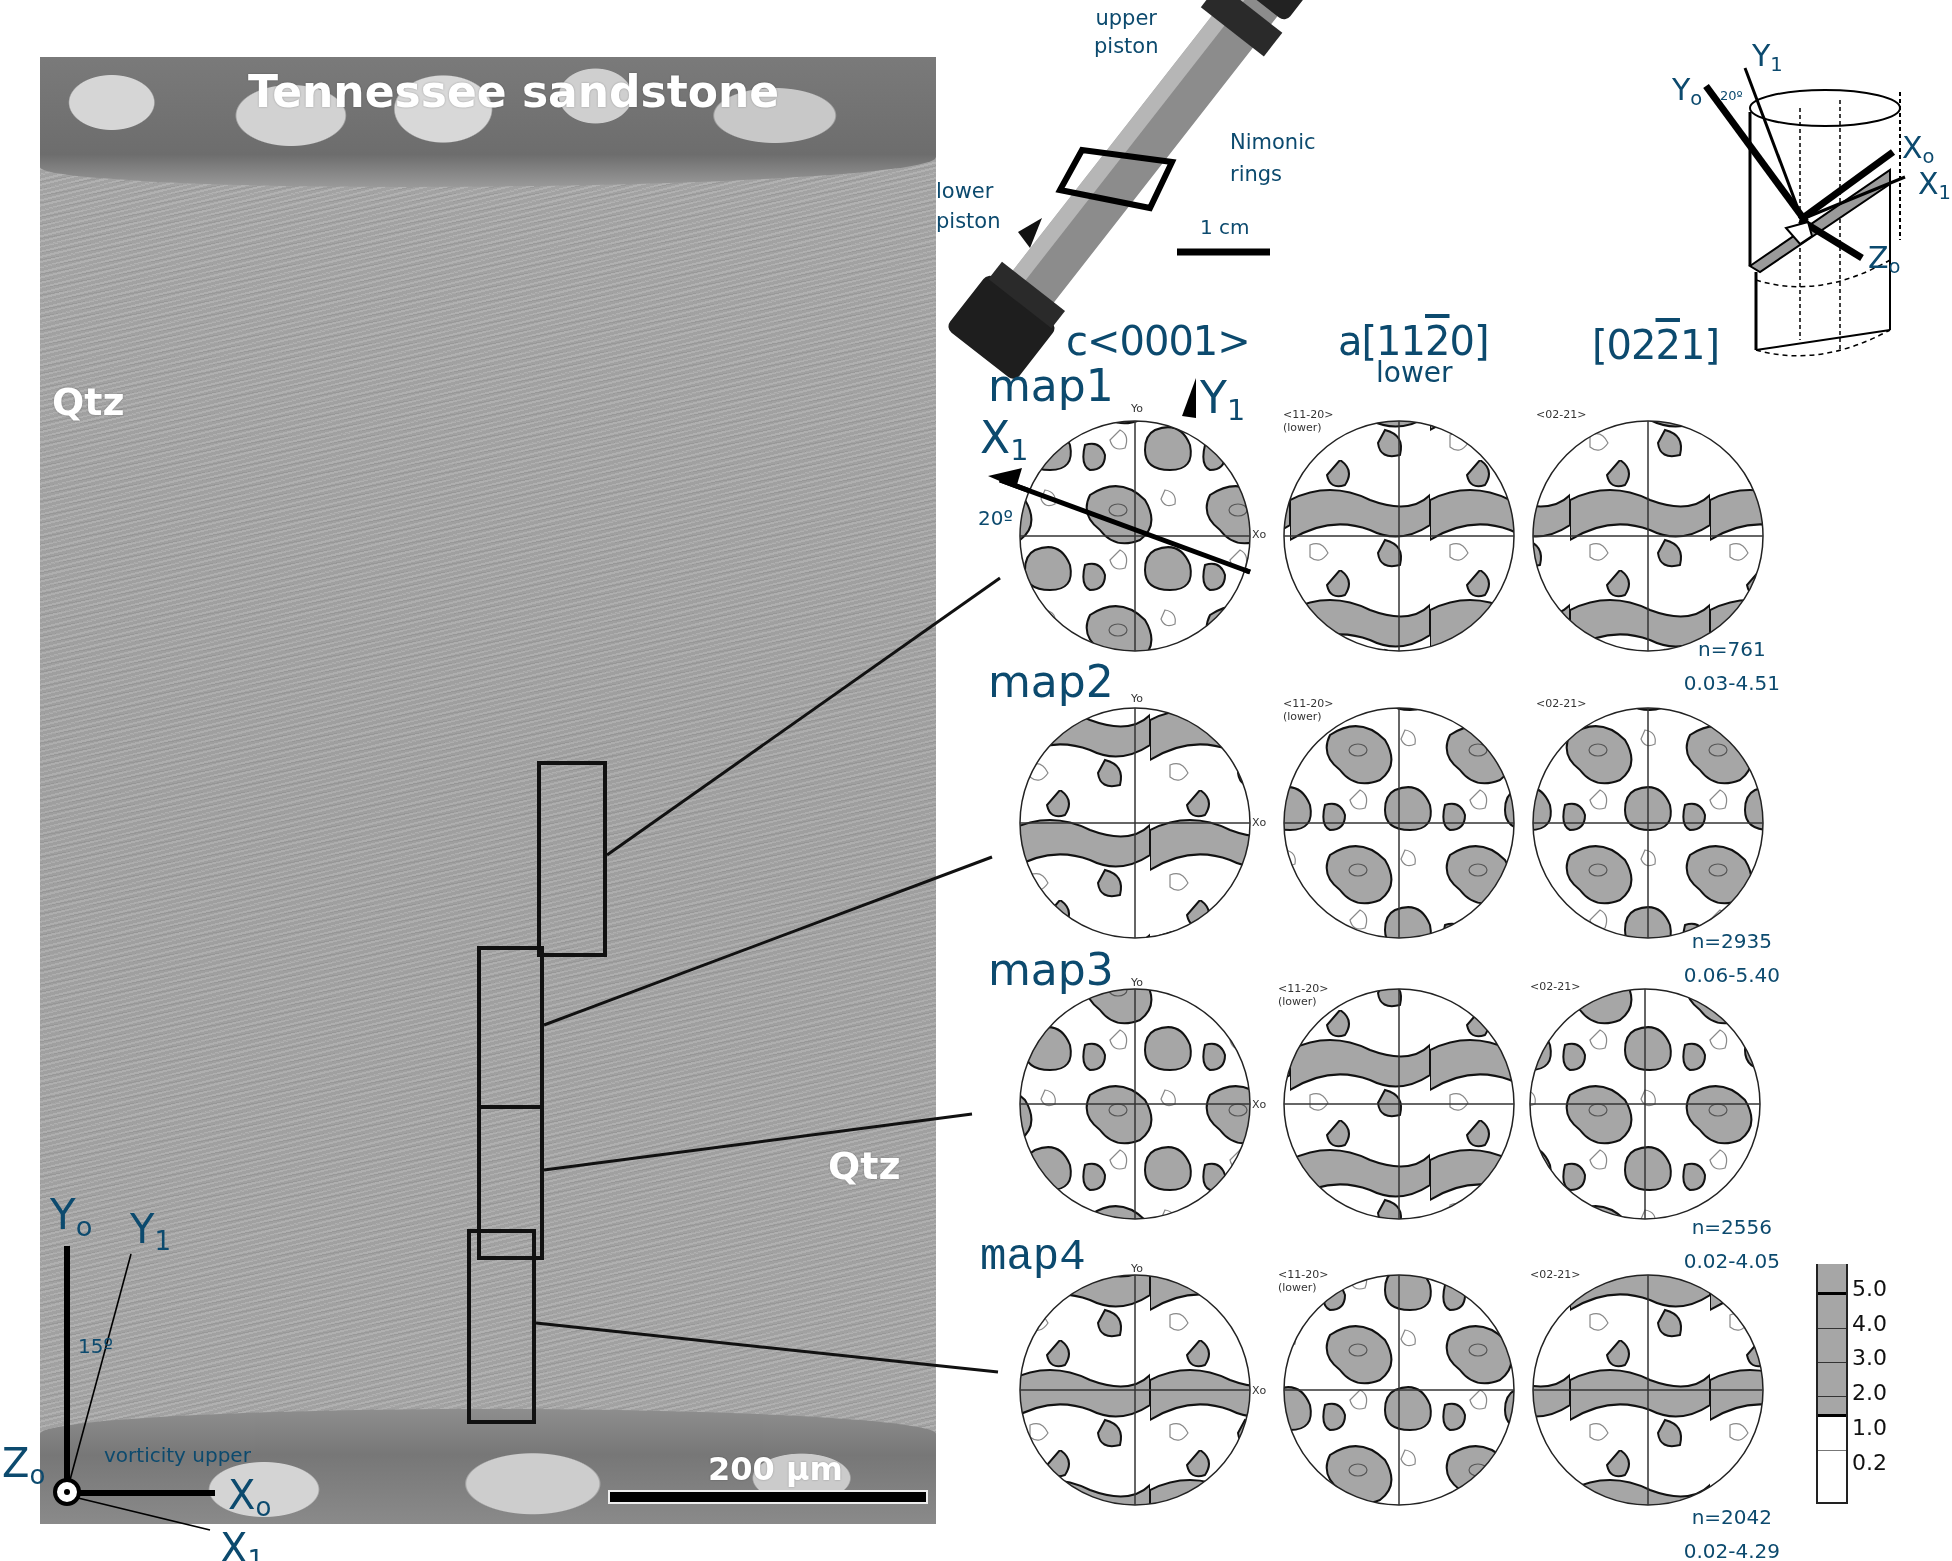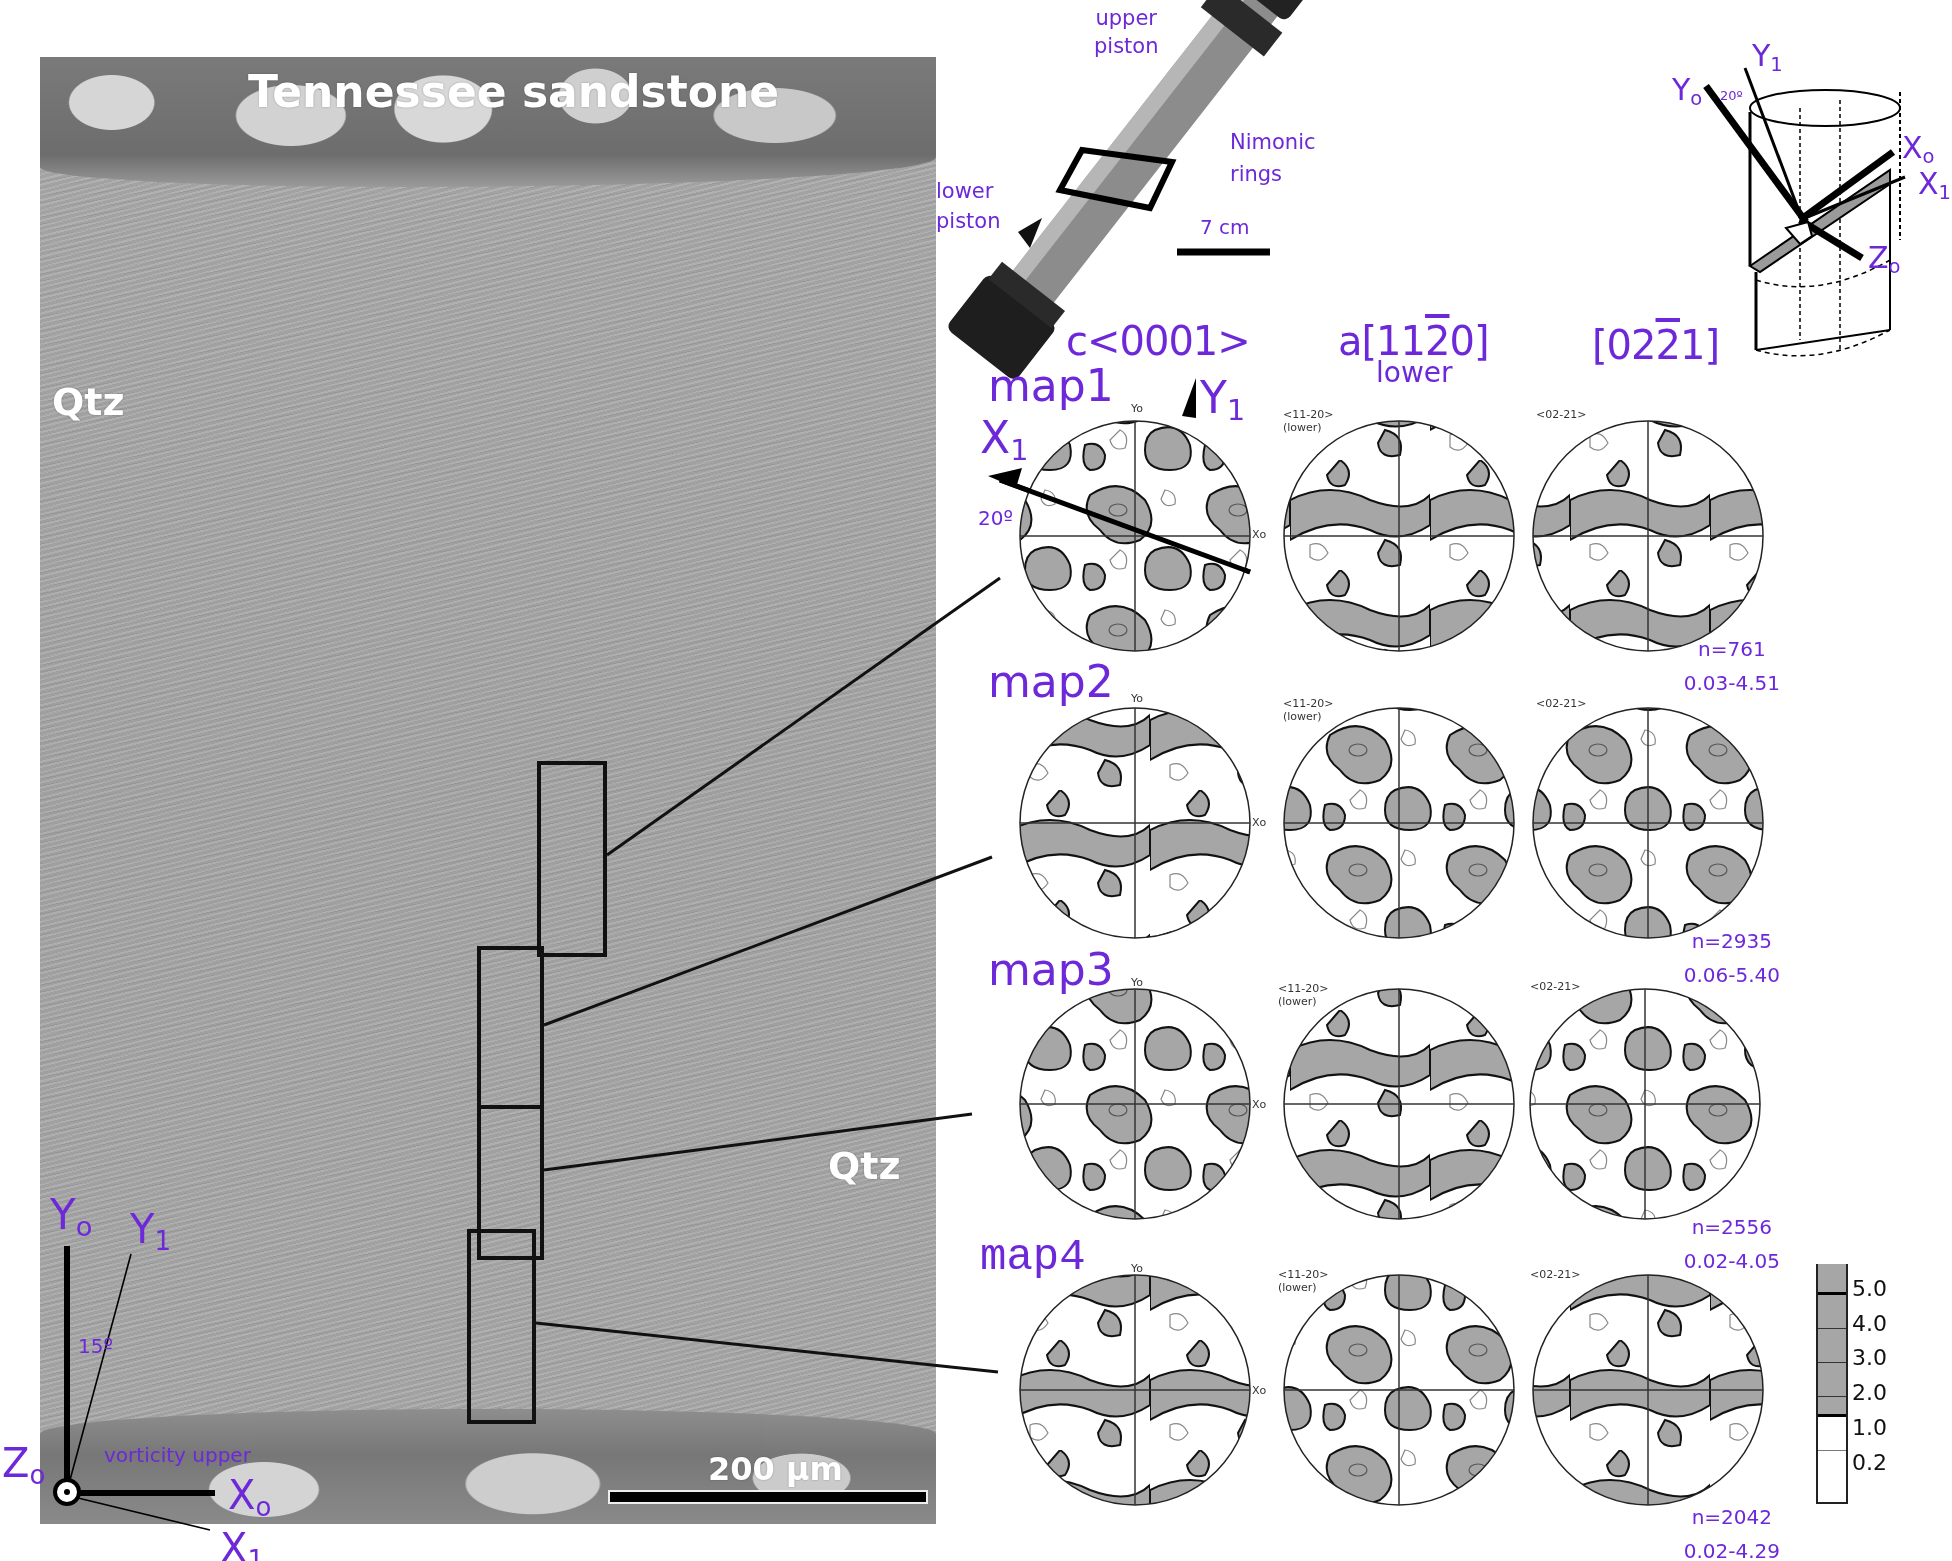--- a/index.html
+++ b/index.html
@@ -26,21 +26,21 @@
              radial-gradient(ellipse 90px 45px at 25% 70%, #d4d4d4 60%, transparent 62%),
              radial-gradient(ellipse 110px 50px at 55% 65%, #cdcdcd 60%, transparent 62%),
              radial-gradient(ellipse 80px 40px at 85% 60%, #cbcbcb 60%, transparent 62%),
              linear-gradient(#8e8e8e, #777 40%, #8a8a8a);
            border-top-left-radius: 50% 25px; border-top-right-radius: 50% 25px; }
   .white-label { position:absolute; color:#fff; font-weight:bold; font-family:"DejaVu Sans", sans-serif;
                  text-shadow:0 0 2px rgba(0,0,0,0.3); white-space:nowrap; }
   .map-box { position:absolute; border:4px solid #111; box-sizing:border-box; }
   .scalebar { position:absolute; background:#000; border:2px solid #eee; }
   
-  .lbl { position:absolute; white-space:nowrap; font-family:"DejaVu Sans", sans-serif; color:#6d28d9; }
+  .lbl { position:absolute; white-space:nowrap; font-family:"DejaVu Sans", sans-serif; color:#0c4a6e; }
   .hdr { font-size:40px; font-family:"DejaVu Sans", sans-serif; font-weight:normal; letter-spacing:-1px; }
   .map-label { font-size:44px; }
   .stats { font-size:20px; text-align:center; line-height:34px; }
   .tiny { font-size:11px; color:#333; line-height:13px; }
   .overline { text-decoration:overline; }
   sub { font-size:65%; vertical-align:-0.25em; }
   
   #legend { position:absolute; left:1816px; top:1264px; width:28px; height:238px; border:2px solid #222; border-top:none; }
   .leg-band { position:absolute; left:0; width:100%; }
   .leg-tick { position:absolute; left:0; width:100%; }
@@ -134,21 +134,21 @@
   <div>piston</div>
 </div>
 <div class="lbl" style="left:936px; top:176px; font-size:21px; line-height:30px;">
   <div>lower</div>
   <div>piston</div>
 </div>
 <div class="lbl" style="left:1230px; top:126px; font-size:21px; text-align:left; line-height:32px;">
   <div>Nimonic</div>
   <div>rings</div>
 </div>
-<div class="lbl" style="left:1200px; top:215px; font-size:20px;">7 cm</div>
+<div class="lbl" style="left:1200px; top:215px; font-size:20px;">1 cm</div>
 
 <div class="lbl" style="left:1672px; top:72px; font-size:30px;"><span>Y</span><sub>o</sub></div>
 <div class="lbl" style="left:1752px; top:38px; font-size:30px;"><span>Y</span><sub>1</sub></div>
 <div class="lbl" style="left:1720px; top:88px; font-size:13px;">20º</div>
 <div class="lbl" style="left:1902px; top:130px; font-size:30px;"><span>X</span><sub>o</sub></div>
 <div class="lbl" style="left:1918px; top:166px; font-size:30px;"><span>X</span><sub>1</sub></div>
 <div class="lbl" style="left:1868px; top:240px; font-size:30px;"><span>Z</span><sub>o</sub></div>
 
 <div class="lbl hdr" style="left:1066px; top:318px;"><span>c</span><span>&lt;0001&gt;</span></div>
 <div class="lbl hdr" style="left:1338px; top:318px;"><span>a</span><span>[11</span><span class="overline">2</span><span>0]</span></div>

